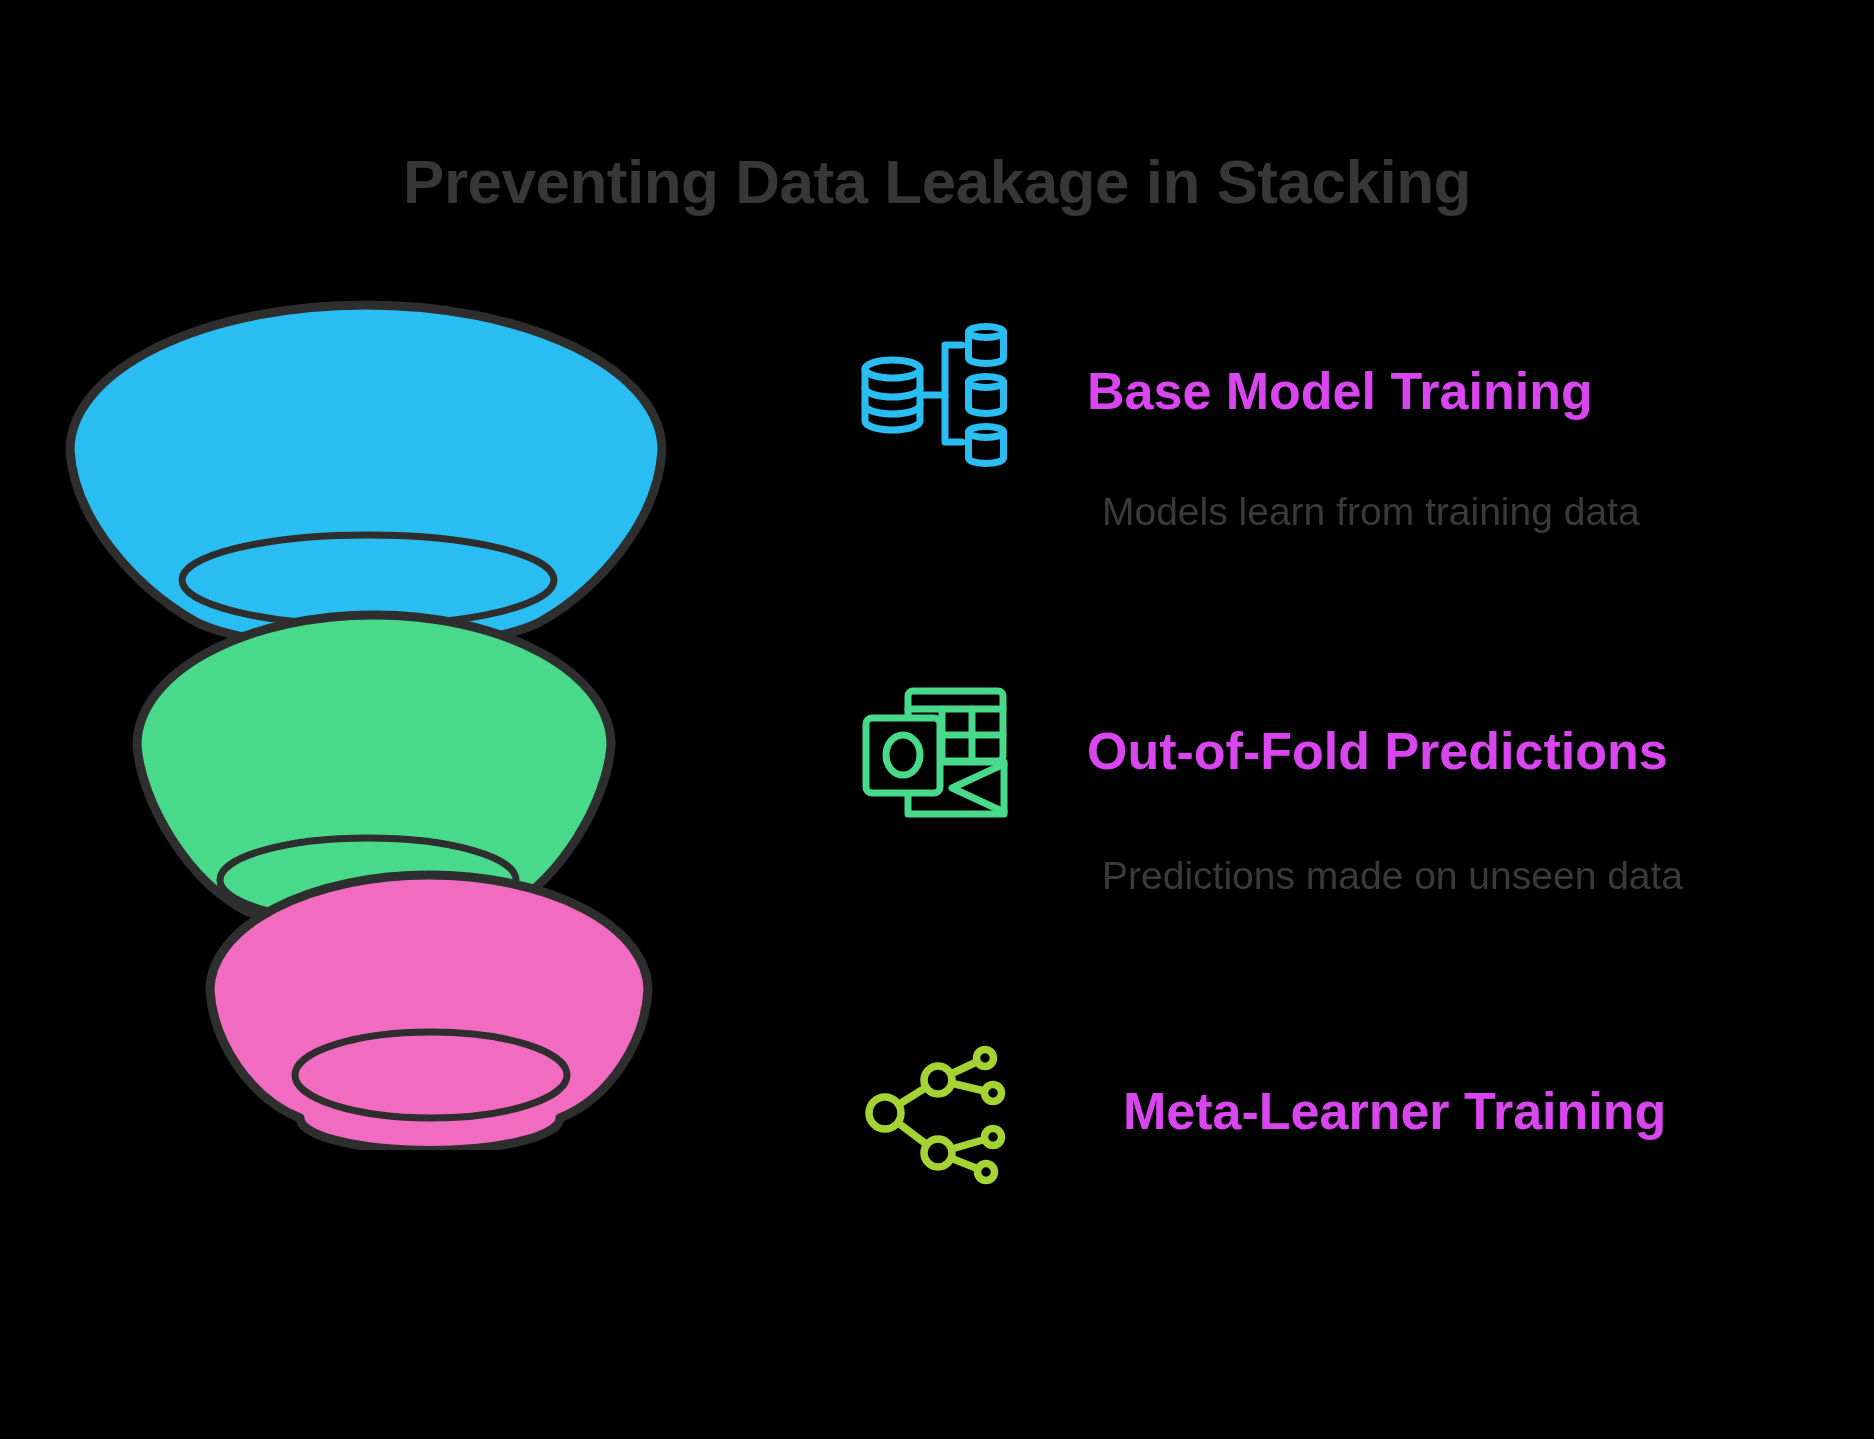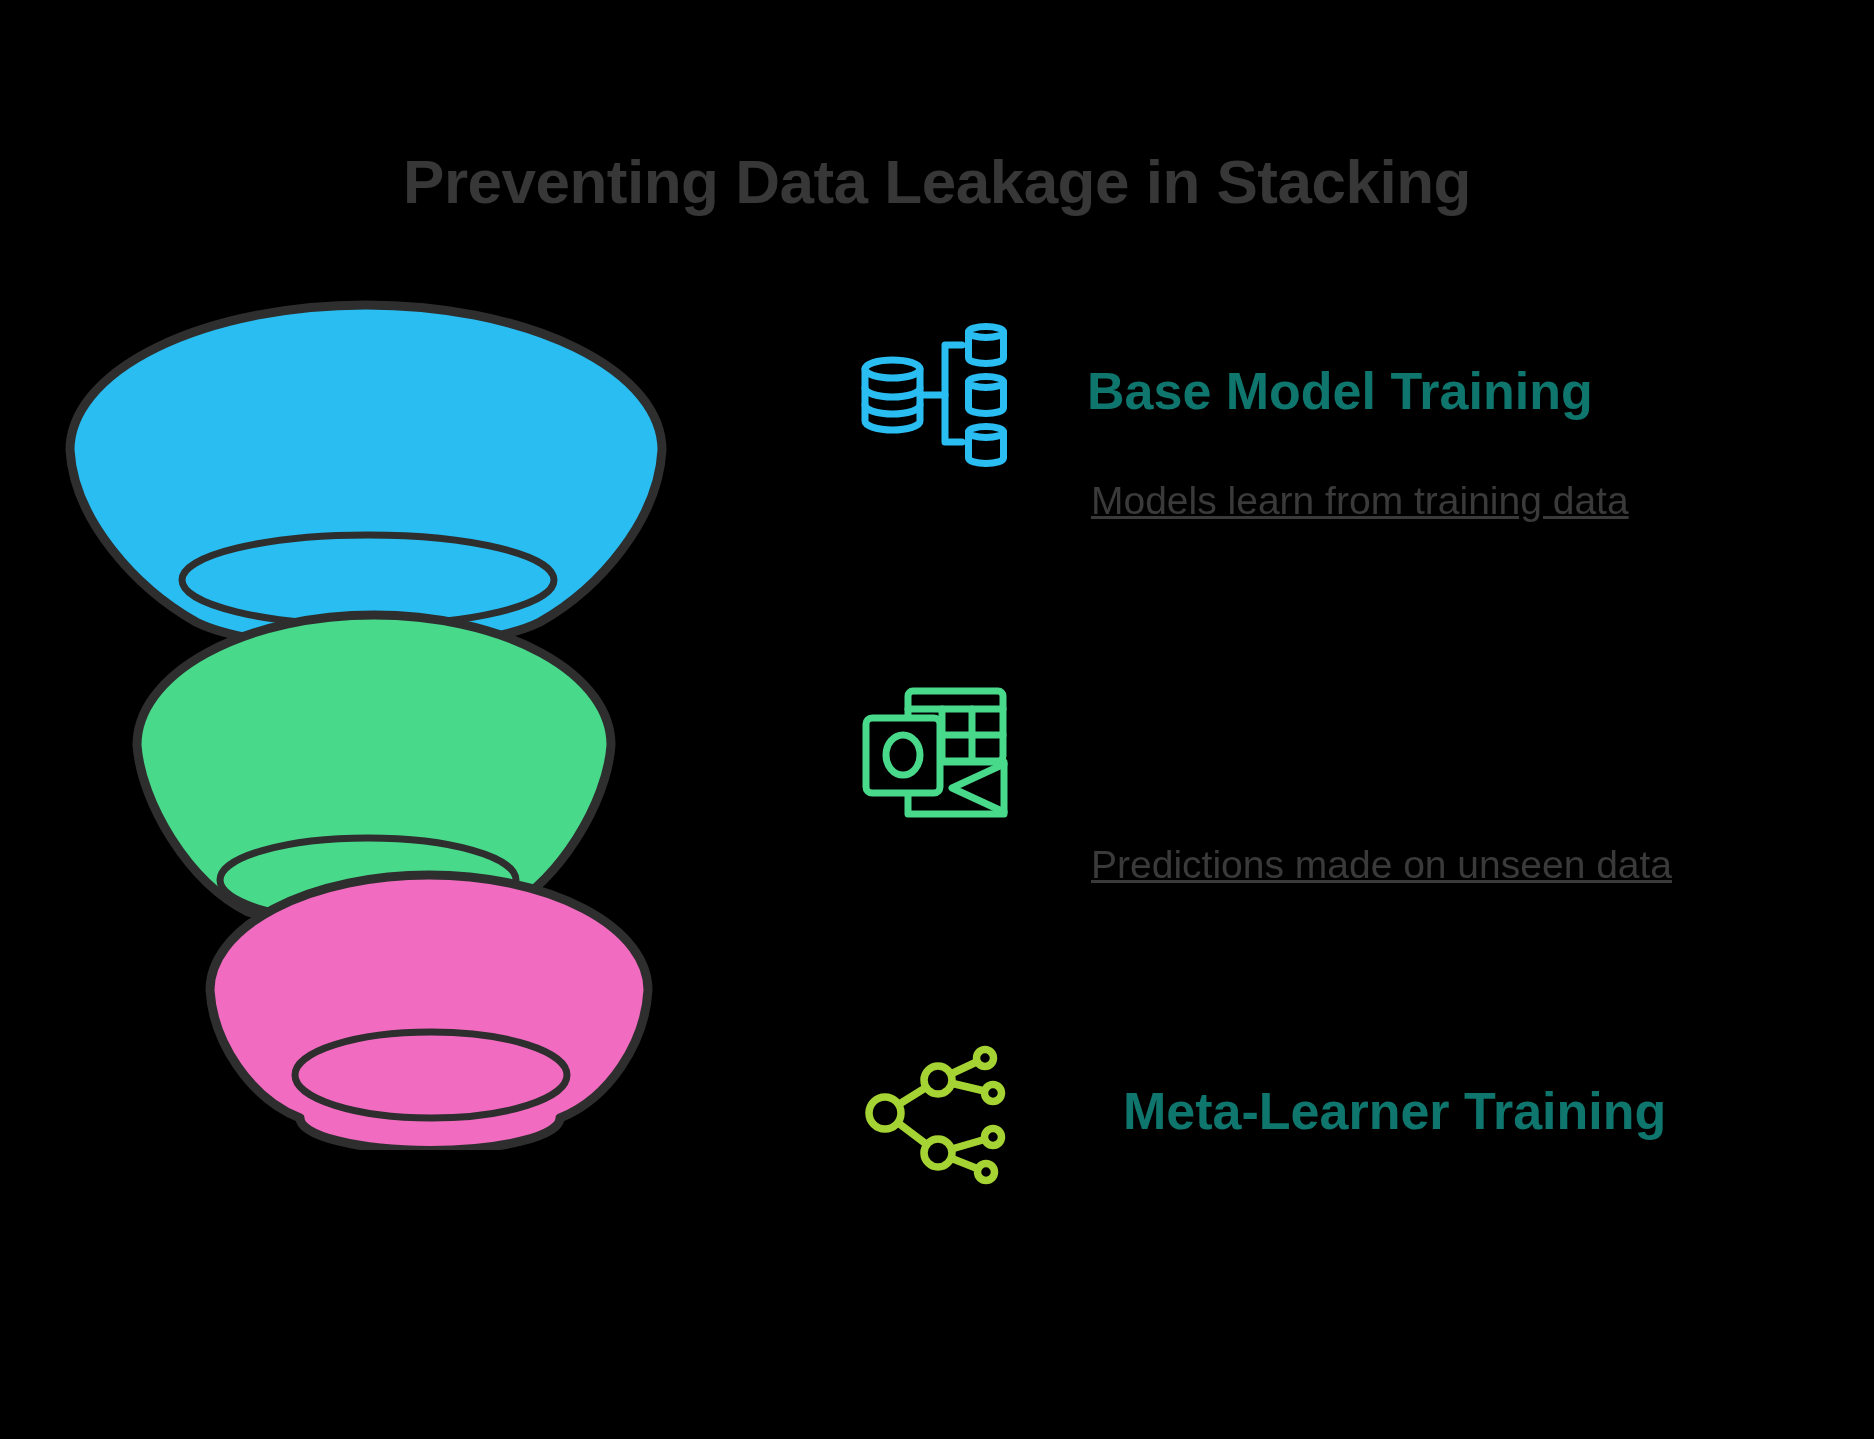--- a/index.html
+++ b/index.html
@@ -50,34 +50,33 @@
   }
   .step-icon {
     position: absolute;
   }
   .step-heading {
     position: absolute;
     left: 1087px;
     margin: 0;
     font-size: 52px;
     font-weight: 700;
-    color: #0f766e;
+    color: #d946ef;
     white-space: nowrap;
     line-height: 1.15;
   }
   .step-desc {
     position: absolute;
     left: 1087px;
-    margin: 4px;
+    margin: 15px;
     width: 700px;
     font-size: 39px;
     font-weight: 400;
     color: #3A3A3A;
     line-height: 54px;
-    text-decoration: underline;
   }
   .icon-stroke {
     fill: none;
     stroke-linecap: round;
     stroke-linejoin: round;
   }
 </style>
 </head>
 <body>
 
@@ -134,20 +133,21 @@
       <path d="M 50 24 H 145"></path>
       <path d="M 84 24 V 76"></path>
       <path d="M 114 24 V 76"></path>
       <path d="M 50 50 H 145"></path>
       <path d="M 50 77 H 146 V 129 H 50 Z" fill="#000000"></path>
       <path d="M 146 79 L 94 103 L 146 127"></path>
       <rect x="8" y="33" width="74" height="75" rx="6" fill="#000000"></rect>
       <ellipse cx="45" cy="70" rx="17" ry="20"></ellipse>
     </g>
   </svg>
+  <h2 class="step-heading" style="top:722px;">Out-of-Fold Predictions</h2>
   <p class="step-desc" style="top:834px;">Predictions made on unseen data</p>
 
   <svg class="step-icon" style="left:860px; top:1040px; width:150px; height:150px;" viewBox="0 0 150 150">
     <g class="icon-stroke" stroke-width="7.5" stroke="#A5D334">
       <path d="M 25 73 L 78 40"></path>
       <path d="M 25 73 L 78 113"></path>
       <path d="M 78 40 L 125 18"></path>
       <path d="M 78 40 L 133 53"></path>
       <path d="M 78 113 L 133 97"></path>
       <path d="M 78 113 L 126 132"></path>

